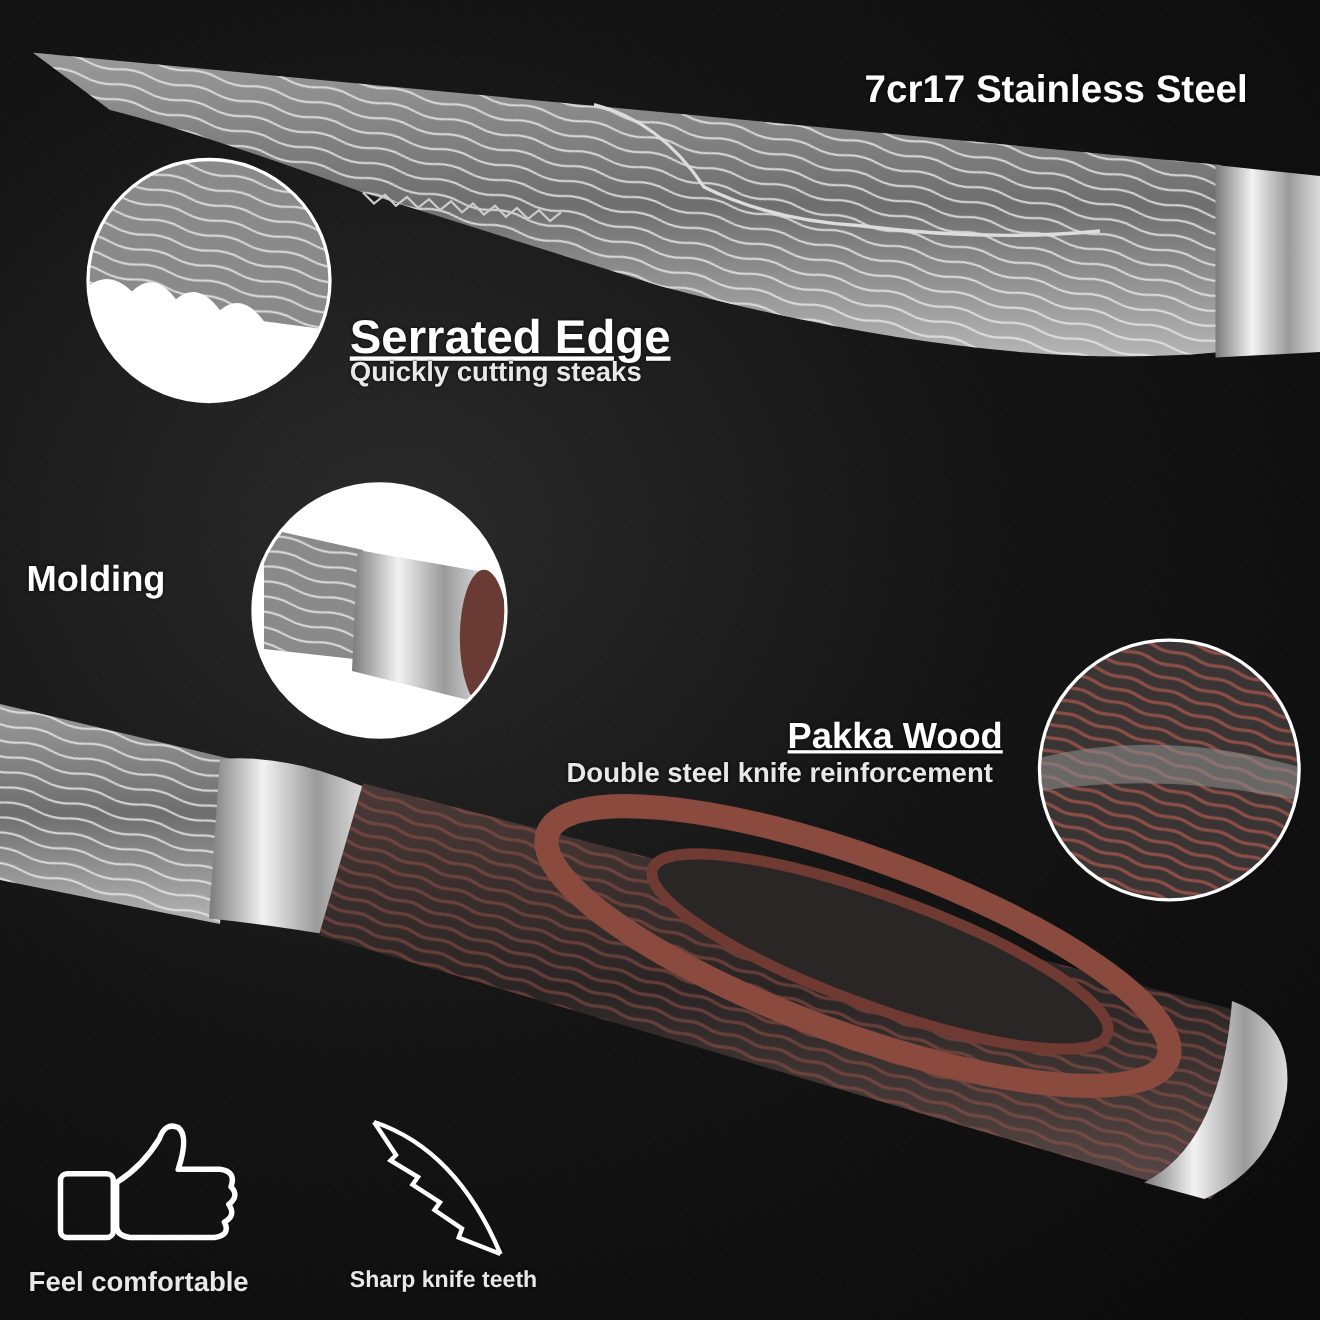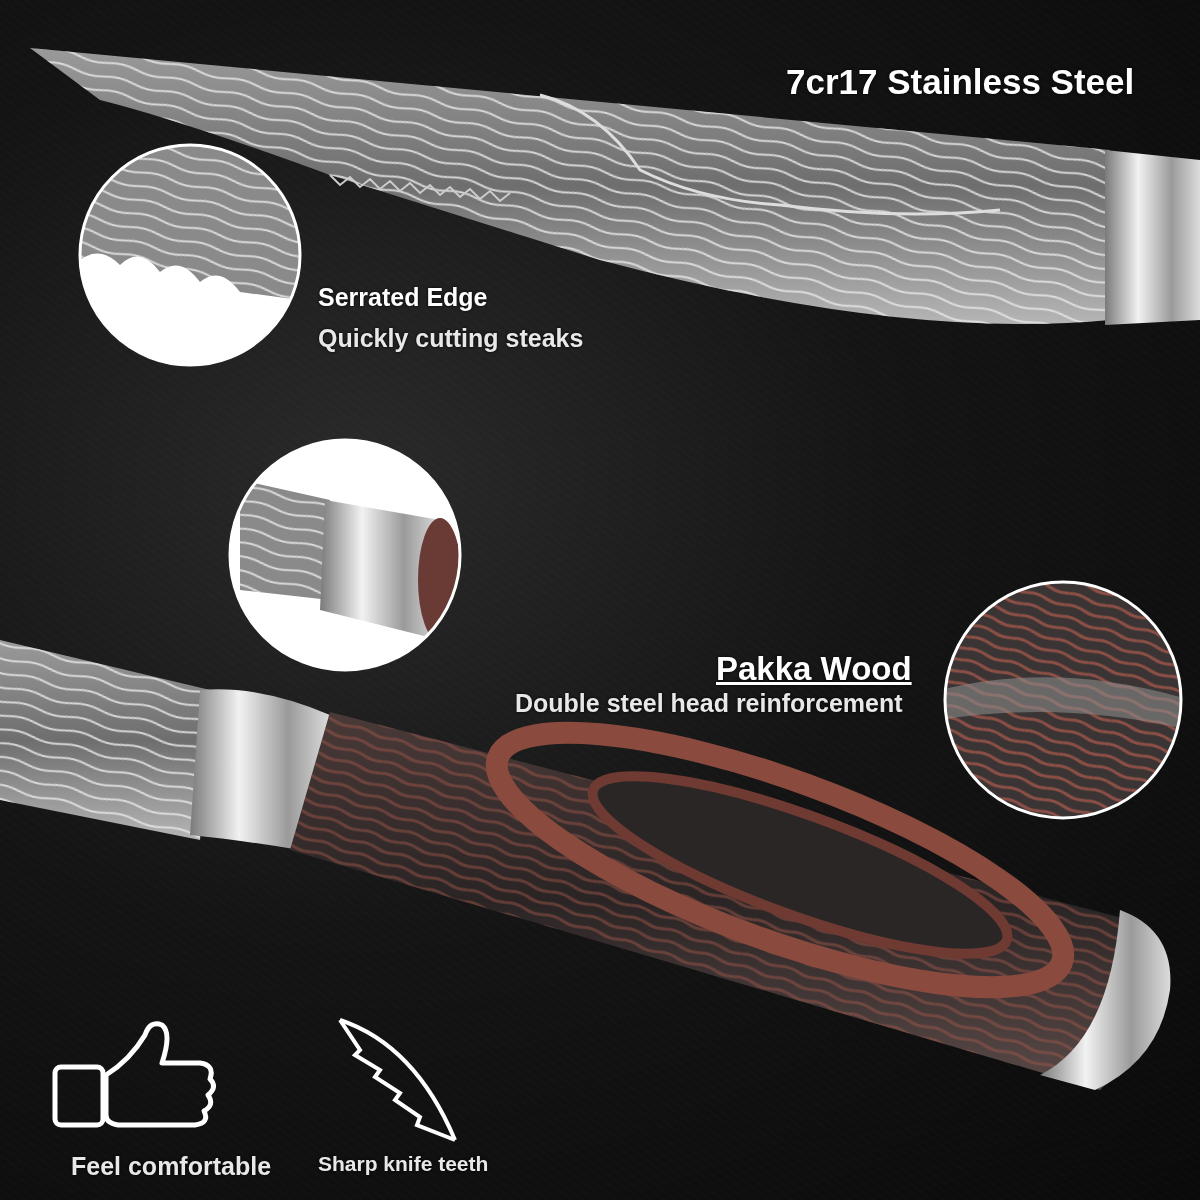--- a/index.html
+++ b/index.html
@@ -9,26 +9,26 @@
       radial-gradient(ellipse at 30% 40%, #2a2a2a 0%, #141414 45%, #0a0a0a 100%);}
   .texture{position:absolute;inset:0;opacity:.35;
     background:
       repeating-linear-gradient(37deg, rgba(255,255,255,0.03) 0 2px, transparent 2px 7px),
       repeating-linear-gradient(-21deg, rgba(255,255,255,0.025) 0 1px, transparent 1px 9px);}
   svg.art{position:absolute;left:0;top:0;}
   .label{position:absolute;color:#fff;text-shadow:0 0 3px #000;}
   .title{font-weight:bold;}
   .sub{color:#e8e8e8;font-weight:bold;}
   .t-steel{left:786px;top:62px;font-size:35px;}
-  .t-serr{left:318px;top:283px;font-size:25px;}
+  .t-serr{left:318px;top:283px;font-size:43px;text-decoration:underline;}
   .s-serr{left:318px;top:324px;font-size:25px;}
   .t-integ{left:24px;top:506px;font-size:33px;line-height:40px;width:200px;}
   .t-pakka{left:716px;top:650px;font-size:33px;text-decoration:underline;}
   .s-pakka{left:515px;top:689px;font-size:25px;}
-  .s-feel{left:26px;top:1152px;font-size:25px;margin-left:45px;}
+  .s-feel{left:26px;top:1152px;font-size:25px;}
   .s-sharp{left:318px;top:1152px;font-size:21px;}
   .icon{position:absolute;}
 </style>
 </head>
 <body>
 
 <div class="stage">
   <div class="texture"></div>
 
   <svg class="art" width="1200" height="1200" viewBox="0 0 1200 1200">
@@ -109,24 +109,25 @@
     </g>
     <circle cx="1063" cy="700" r="118" fill="none" stroke="#fff" stroke-width="3"></circle>
   </svg>
 
   <div class="label title t-steel">7cr17 Stainless Steel</div>
 
   <div class="label title t-serr">Serrated Edge</div>
   <div class="label sub s-serr">Quickly cutting steaks</div>
 
   <div class="label title t-integ">
+    <div>Molding</div>
   </div>
 
   <div class="label title t-pakka">Pakka Wood</div>
-  <div class="label sub s-pakka">Double steel head reinforcement</div>
+  <div class="label sub s-pakka">Double steel knife reinforcement</div>
 
   <svg class="icon" style="left:50px;top:1015px" width="170" height="115" viewBox="0 0 170 115">
     <rect x="5" y="52" width="48" height="58" rx="6" fill="none" stroke="#fff" stroke-width="5"></rect>
     <path d="M56 60 Q80 45 95 20 Q100 5 112 10 Q122 18 112 48 L150 48 Q165 50 160 64 Q168 72 158 80 Q165 90 154 96 Q160 108 145 110 L68 110 Q56 108 56 100 Z" fill="none" stroke="#fff" stroke-width="5" stroke-linejoin="round"></path>
   </svg>
   <div class="label sub s-feel">Feel comfortable</div>
 
   <svg class="icon" style="left:335px;top:1015px" width="130" height="130" viewBox="0 0 130 130">
     <path d="M5 5 Q80 30 120 125" fill="none" stroke="#fff" stroke-width="4"></path>
     <path d="M5 5 L25 35 L20 40 L45 55 L40 62 L65 78 L60 85 L85 102 L82 110 L120 125" fill="none" stroke="#fff" stroke-width="4" stroke-linejoin="miter"></path>

